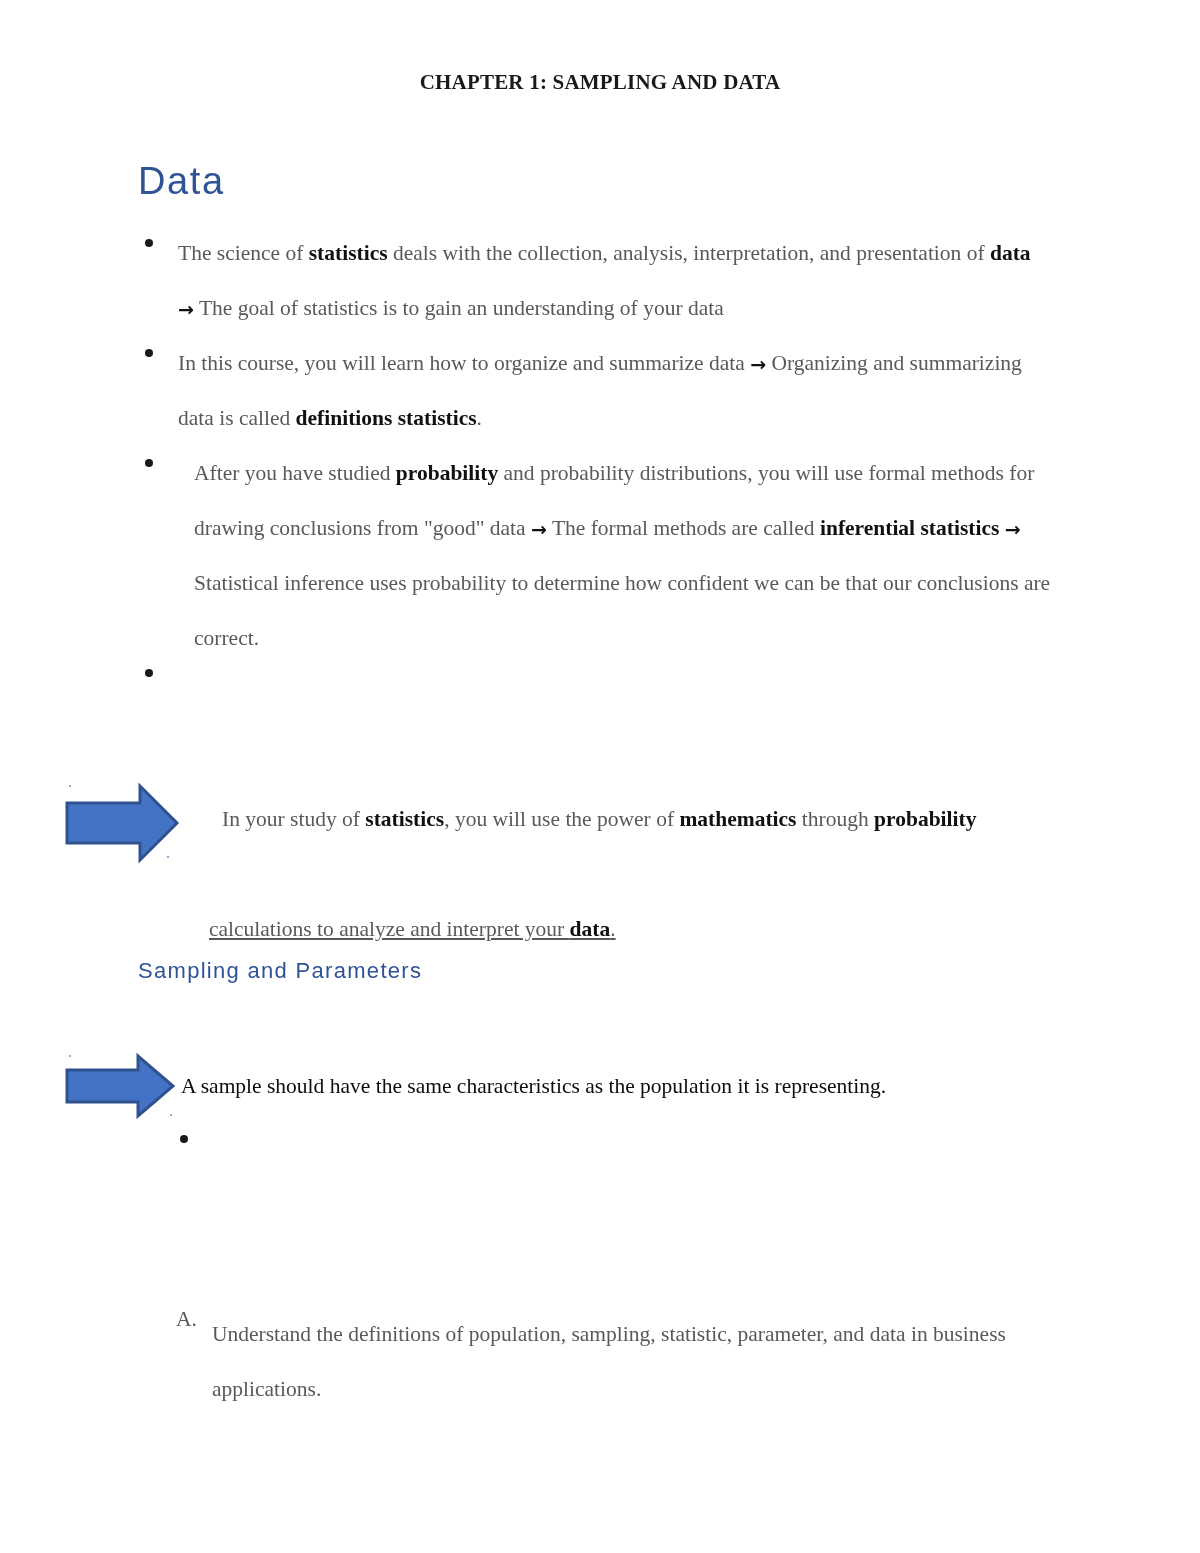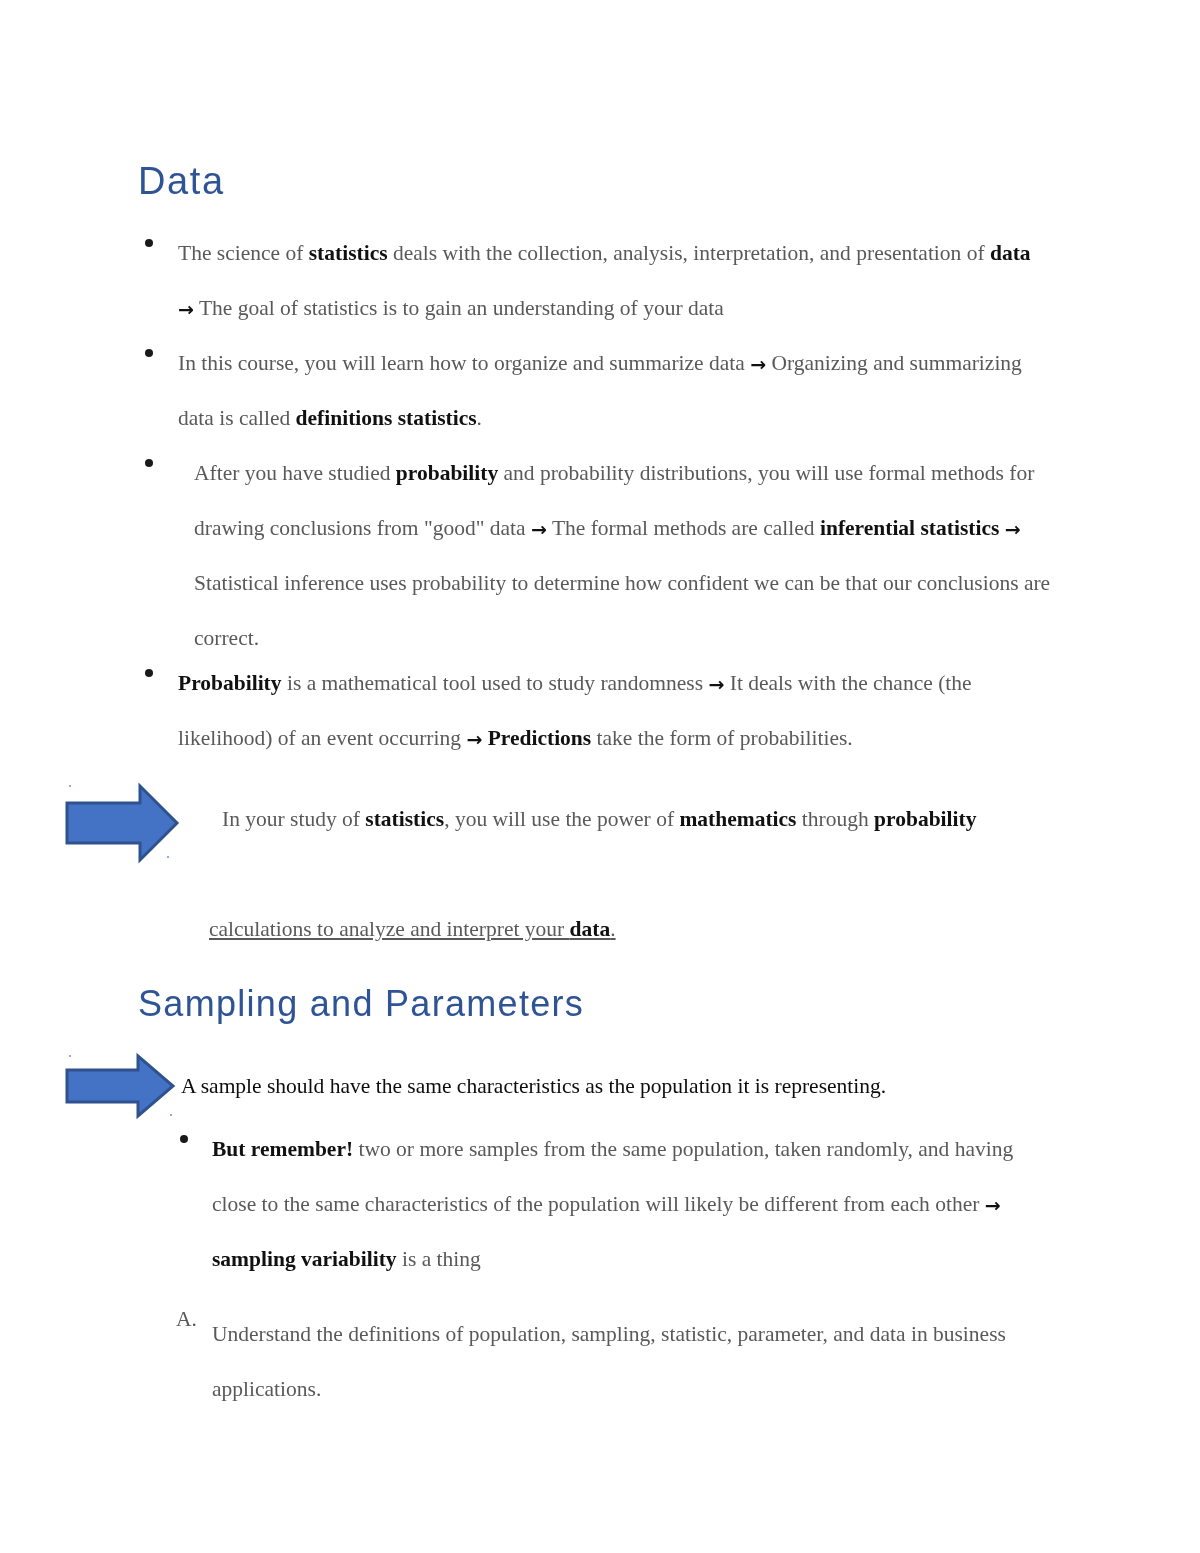--- a/index.html
+++ b/index.html
@@ -37,23 +37,23 @@
     color: #2f5496;
     font-weight: 400;
   }
   .h-data {
     top: 160px;
     left: 138px;
     font-size: 38px;
     letter-spacing: 1.6px;
   }
   .h-sampling {
-    top: 983px;
+    top: 958px;
     left: 138px;
-    font-size: 36px;
+    font-size: 22px;
     letter-spacing: 1.3px;
   }
 
   
   .blk {
     position: absolute;
     font-family: "Liberation Serif", serif;
     font-size: 21.5px;
     line-height: 55px;
     color: #595959;
@@ -126,34 +126,34 @@
   .arrow-1 { top: 782px; left: 64px; }
   .arrow-2 { top: 1052px; left: 64px; }
 
   .spec { position: absolute; width:2px; height:2px; background:#8faadc; }
 </style>
 </head>
 <body>
 
 <div class="page">
 
+  <div class="doc-title">CHAPTER 1: SAMPLING AND DATA</div>
 
   <div class="h-blue h-data">Data</div>
 
   <div class="bullet-dot d1"></div>
   <div class="blk b1">The science of <b>statistics</b> deals with the collection, analysis, interpretation, and presentation of <b>data</b> <span class="arrowglyph">→</span> The goal of statistics is to gain an understanding of your data</div>
 
   <div class="bullet-dot d2"></div>
   <div class="blk b2">In this course, you will learn how to organize and summarize data <span class="arrowglyph">→</span> Organizing and summarizing data is called <b>definitions statistics</b>.</div>
 
   <div class="bullet-dot d3"></div>
   <div class="blk b3">After you have studied <b>probability</b> and probability distributions, you will use formal methods for drawing conclusions from "good" data <span class="arrowglyph">→</span> The formal methods are called <b>inferential statistics</b> <span class="arrowglyph">→</span> Statistical inference uses probability to determine how confident we can be that our conclusions are correct.</div>
 
   <div class="bullet-dot d4"></div>
-  <div class="blk b4"><b>Probability</b> is a mathematical tool used to study randomness <span class="arrowglyph">→</span> It deals with the chance (the likelihood) of an event occurring <span class="arrowglyph">→</span> <b>Predictions</b> take the form of probabilities.</div>
 
   <svg class="block-arrow arrow-1" width="116" height="82" viewBox="0 0 116 82">
     <polygon points="3,21 76,21 76,4 113,41 76,78 76,61 3,61" fill="#4472c4" stroke="#2f528f" stroke-width="3" stroke-linejoin="miter"></polygon>
   </svg>
   <div class="spec" style="top:785px;left:69px;"></div>
   <div class="spec" style="top:856px;left:167px;"></div>
 
   <div class="blk callout1">In your study of <b>statistics</b>, you will use the power of <b>mathematics</b> through <b>probability</b></div>
   <div class="blk callout1b">calculations to analyze and interpret your <b>data</b>.</div>
 
@@ -161,18 +161,17 @@
 
   <svg class="block-arrow arrow-2" width="112" height="68" viewBox="0 0 112 68">
     <polygon points="3,18 74,18 74,4 109,34 74,64 74,50 3,50" fill="#4472c4" stroke="#2f528f" stroke-width="3" stroke-linejoin="miter"></polygon>
   </svg>
   <div class="spec" style="top:1055px;left:69px;"></div>
   <div class="spec" style="top:1114px;left:170px;"></div>
 
   <div class="bold-statement">A sample should have the same characteristics as the population it is representing.</div>
 
   <div class="bullet-dot d5"></div>
-  <div class="blk b5"><b>But remember!</b> two or more samples from the same population, taken randomly, and having close to the same characteristics of the population will likely be different from each other <span class="arrowglyph">→</span> <b>sampling variability</b> is a thing</div>
 
   <div class="listmark m6">A.</div>
   <div class="blk b6">Understand the definitions of population, sampling, statistic, parameter, and data in business applications.</div>
 
 </div>
 
 </body></html>

